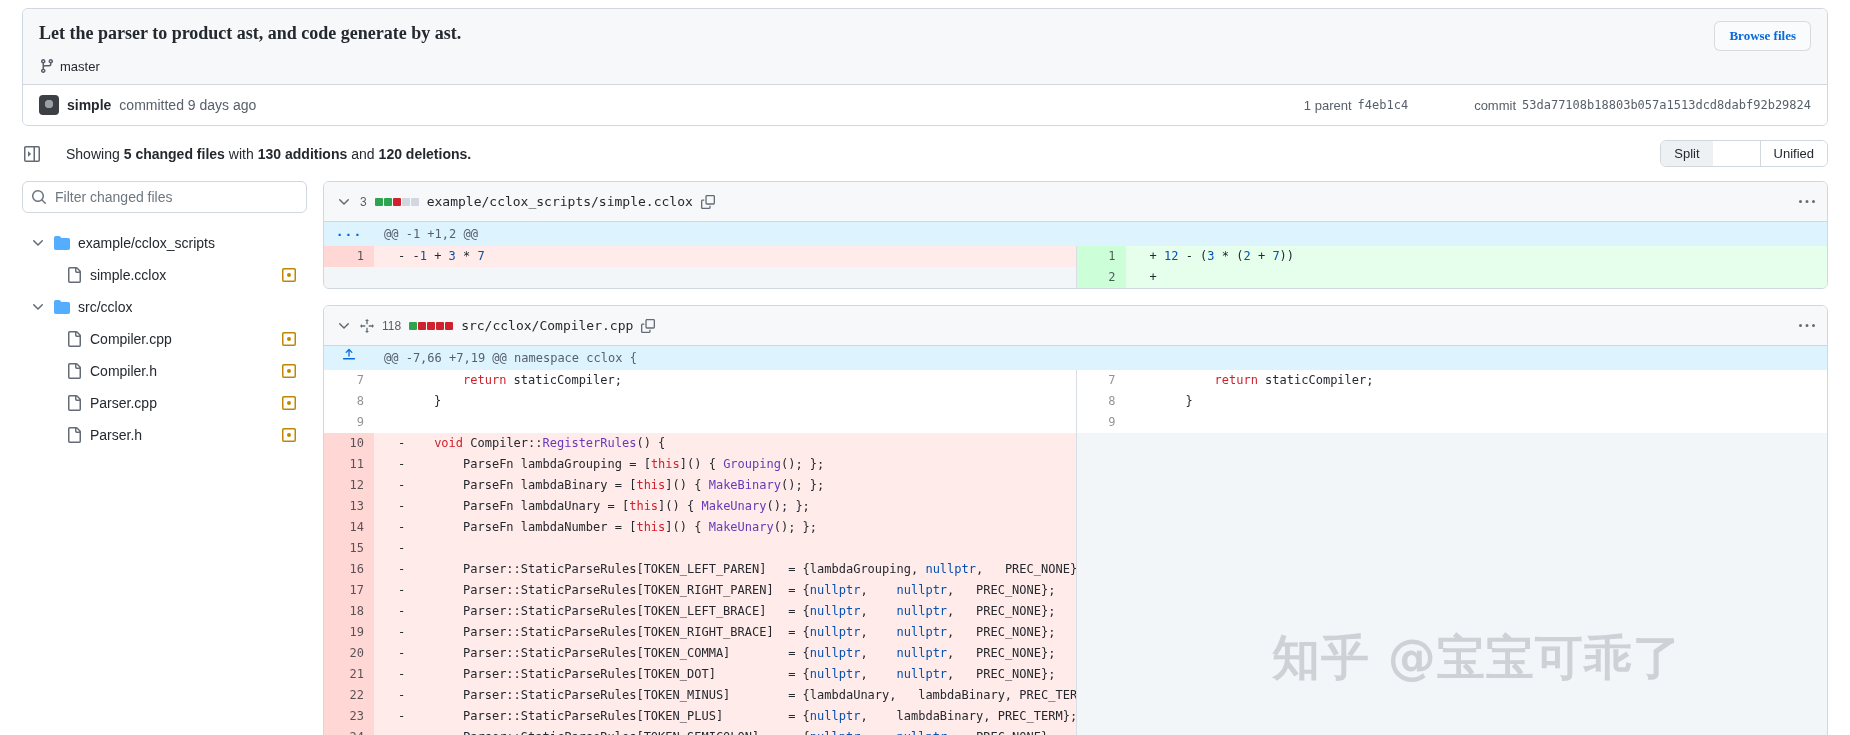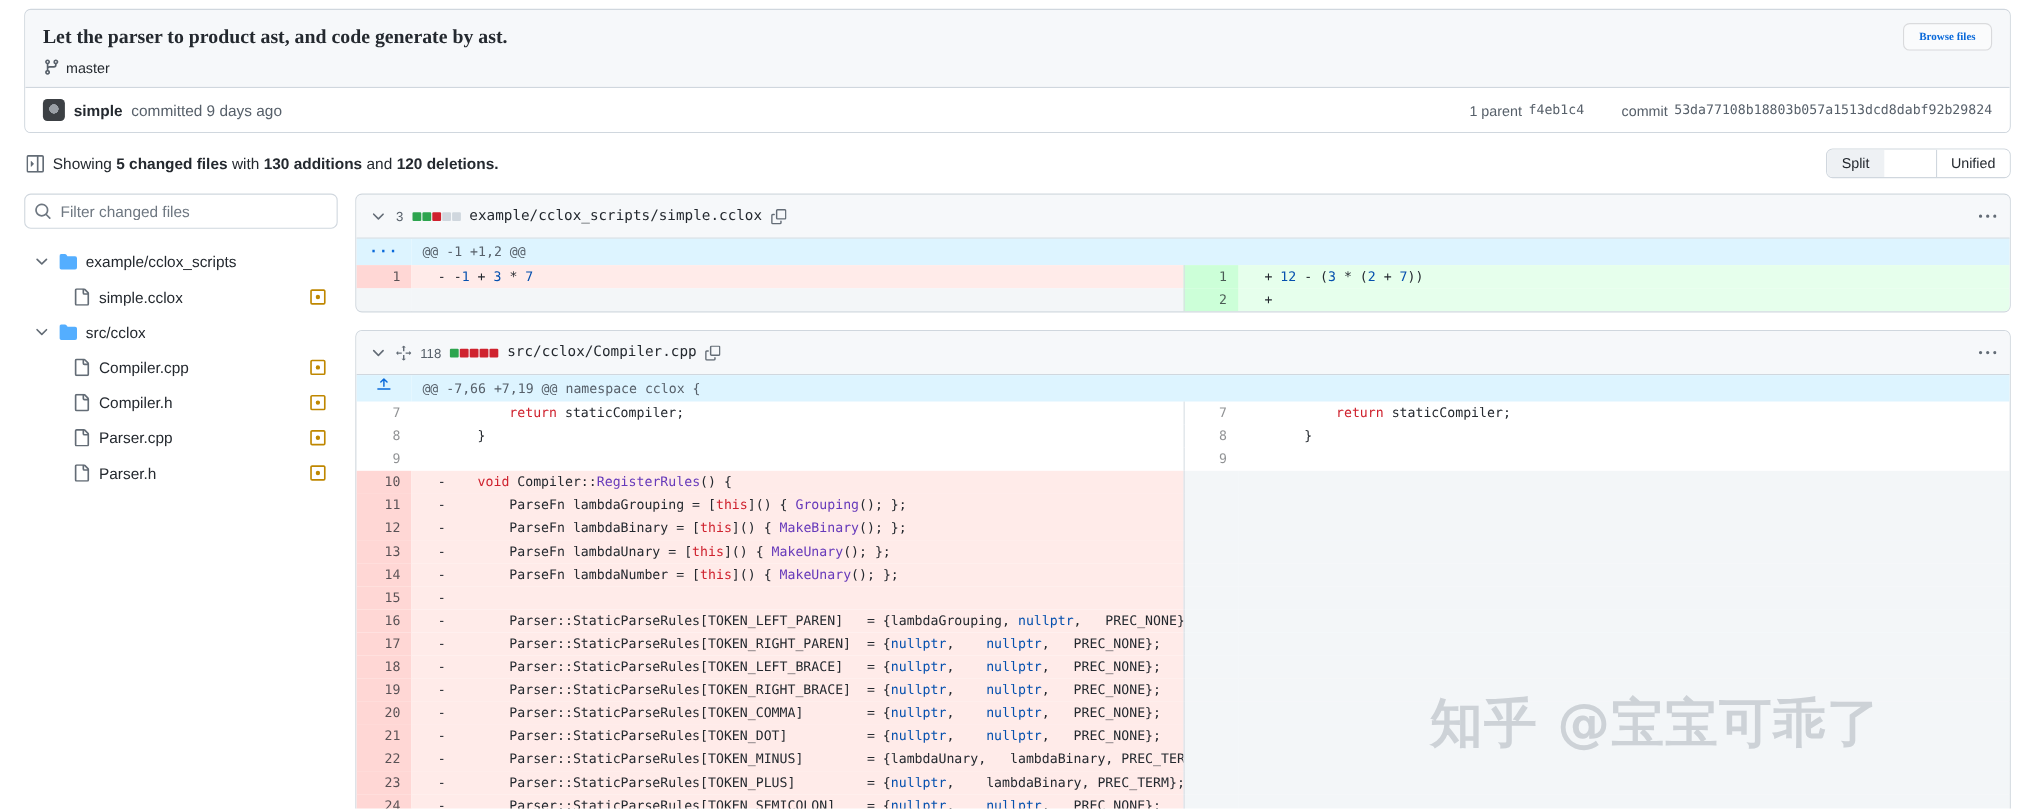--- a/index.html
+++ b/index.html
@@ -15,35 +15,35 @@
   }
   .mono{font-family:"DejaVu Sans Mono","Liberation Mono",monospace;}
   .page{padding:8px 22px 0;}
 
   
   .commit-box{border:1px solid var(--border);border-radius:6px;overflow:hidden;}
   .cb-head{background:var(--gray);padding:12px 16px 10px;border-bottom:1px solid var(--border);}
   .cb-title-row{display:flex;justify-content:space-between;align-items:flex-start;gap:16px;font-family:Liberation Serif, serif;}
   .commit-msg{font-size:18px;font-weight:600;margin:0;line-height:24px;}
   .btn-browse{background:#fafbfc;border:1px solid rgba(31,35,40,.15);border-radius:6px;
-    color:var(--accent);font-weight:600;font-size:10px;padding:6px 14px;cursor:pointer;white-space:nowrap;
+    color:var(--accent);font-weight:600;font-size:13px;padding:6px 14px;cursor:pointer;white-space:nowrap;
     font-family:inherit;}
   .branch-row{display:flex;align-items:center;gap:5px;margin-top:7px;font-size:13px;color:var(--fg);}
   .branch-row svg{display:block;}
   .cb-body{display:flex;align-items:center;padding:10px 16px;gap:8px;background:#fff;}
   .avatar{width:20px;height:20px;border-radius:4px;flex:none;
     background:radial-gradient(circle at 50% 45%, #9aa0a6 0 28%, #3c4044 30% 100%);}
   .author{font-weight:600;color:var(--fg);text-decoration:none;cursor:pointer;}
   .committed{color:var(--muted);}
   .sha-area{margin-left:auto;display:flex;align-items:center;gap:6px;color:var(--muted);font-size:13px;}
   .sha-area .mono{font-size:12px;color:var(--muted);text-decoration:none;}
-  .commit-label{margin-left:28px;}
+  .commit-label{margin-left:60px;}
 
   
-  .toolbar{display:flex;align-items:center;gap:6px;margin:14px 0;}
+  .toolbar{display:flex;align-items:center;gap:24px;margin:14px 0;}
   .icon-btn{background:none;border:none;padding:2px;cursor:pointer;display:flex;}
   .summary{font-size:14px;}
   .summary span,.summary b{margin-right:4px;}
   .summary b{font-weight:600;}
   .seg{margin-left:auto;display:flex;border:1px solid var(--border);border-radius:6px;overflow:hidden;}
   .seg button{font-family:inherit;font-size:13px;padding:5px 13px;border:none;background:#fff;color:var(--fg);cursor:pointer;}
   .seg button.active{background:#eef1f4;}
   .seg button + button{border-left:1px solid var(--border);margin-left:47px;}
 
   
@@ -86,21 +86,21 @@
   .num.add{background:var(--add-num);color:rgba(31,35,40,.75);}
   .num.empty,.code.empty{background:var(--empty);cursor:default;}
   .rdiv{border-left:1px solid #d8dee4;}
   .code{white-space:pre;overflow:hidden;padding-left:24px;color:var(--fg);}
   .code.del{background:var(--del-bg);}
   .code.add{background:var(--add-bg);}
   .tk-k{color:#cf222e;}
   .tk-c{color:#0550ae;}
   .tk-f{color:#6639ba;}
 
-  .watermark{position:absolute;left:1300px;top:626px;font-size:48px;font-weight:700;
+  .watermark{position:absolute;left:1272px;top:626px;font-size:48px;font-weight:700;
     color:#cdd2d7;letter-spacing:1px;white-space:nowrap;pointer-events:none;
     font-family:"DejaVu Sans",sans-serif;}
 </style>
 </head>
 <body>
 
 <div class="page">
 
   <div class="commit-box">
     <div class="cb-head">

